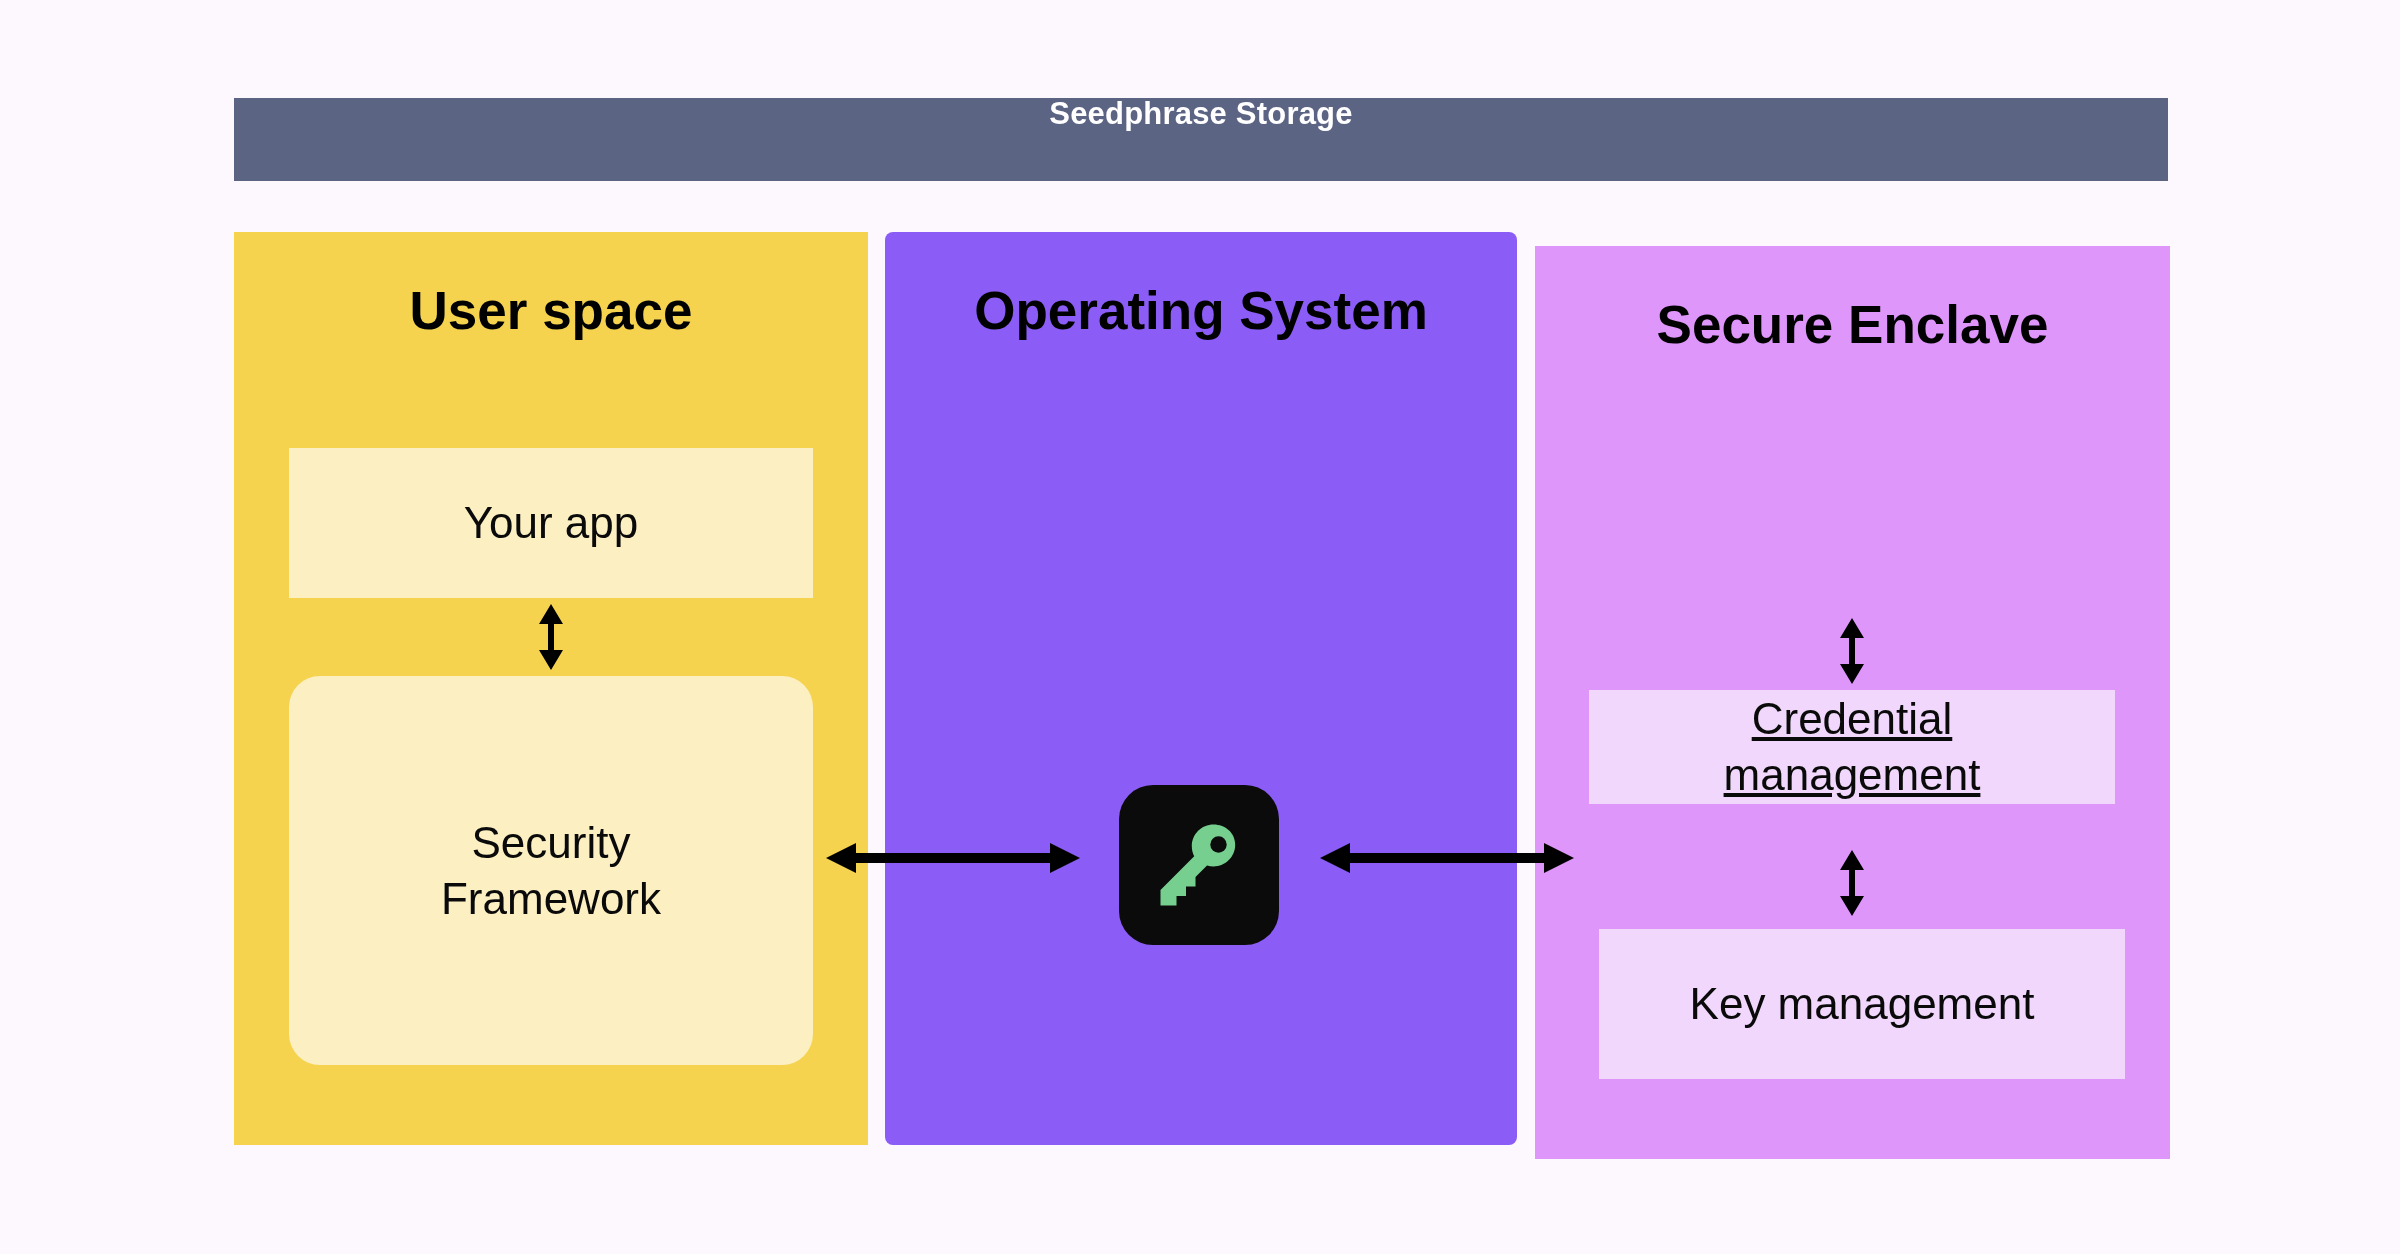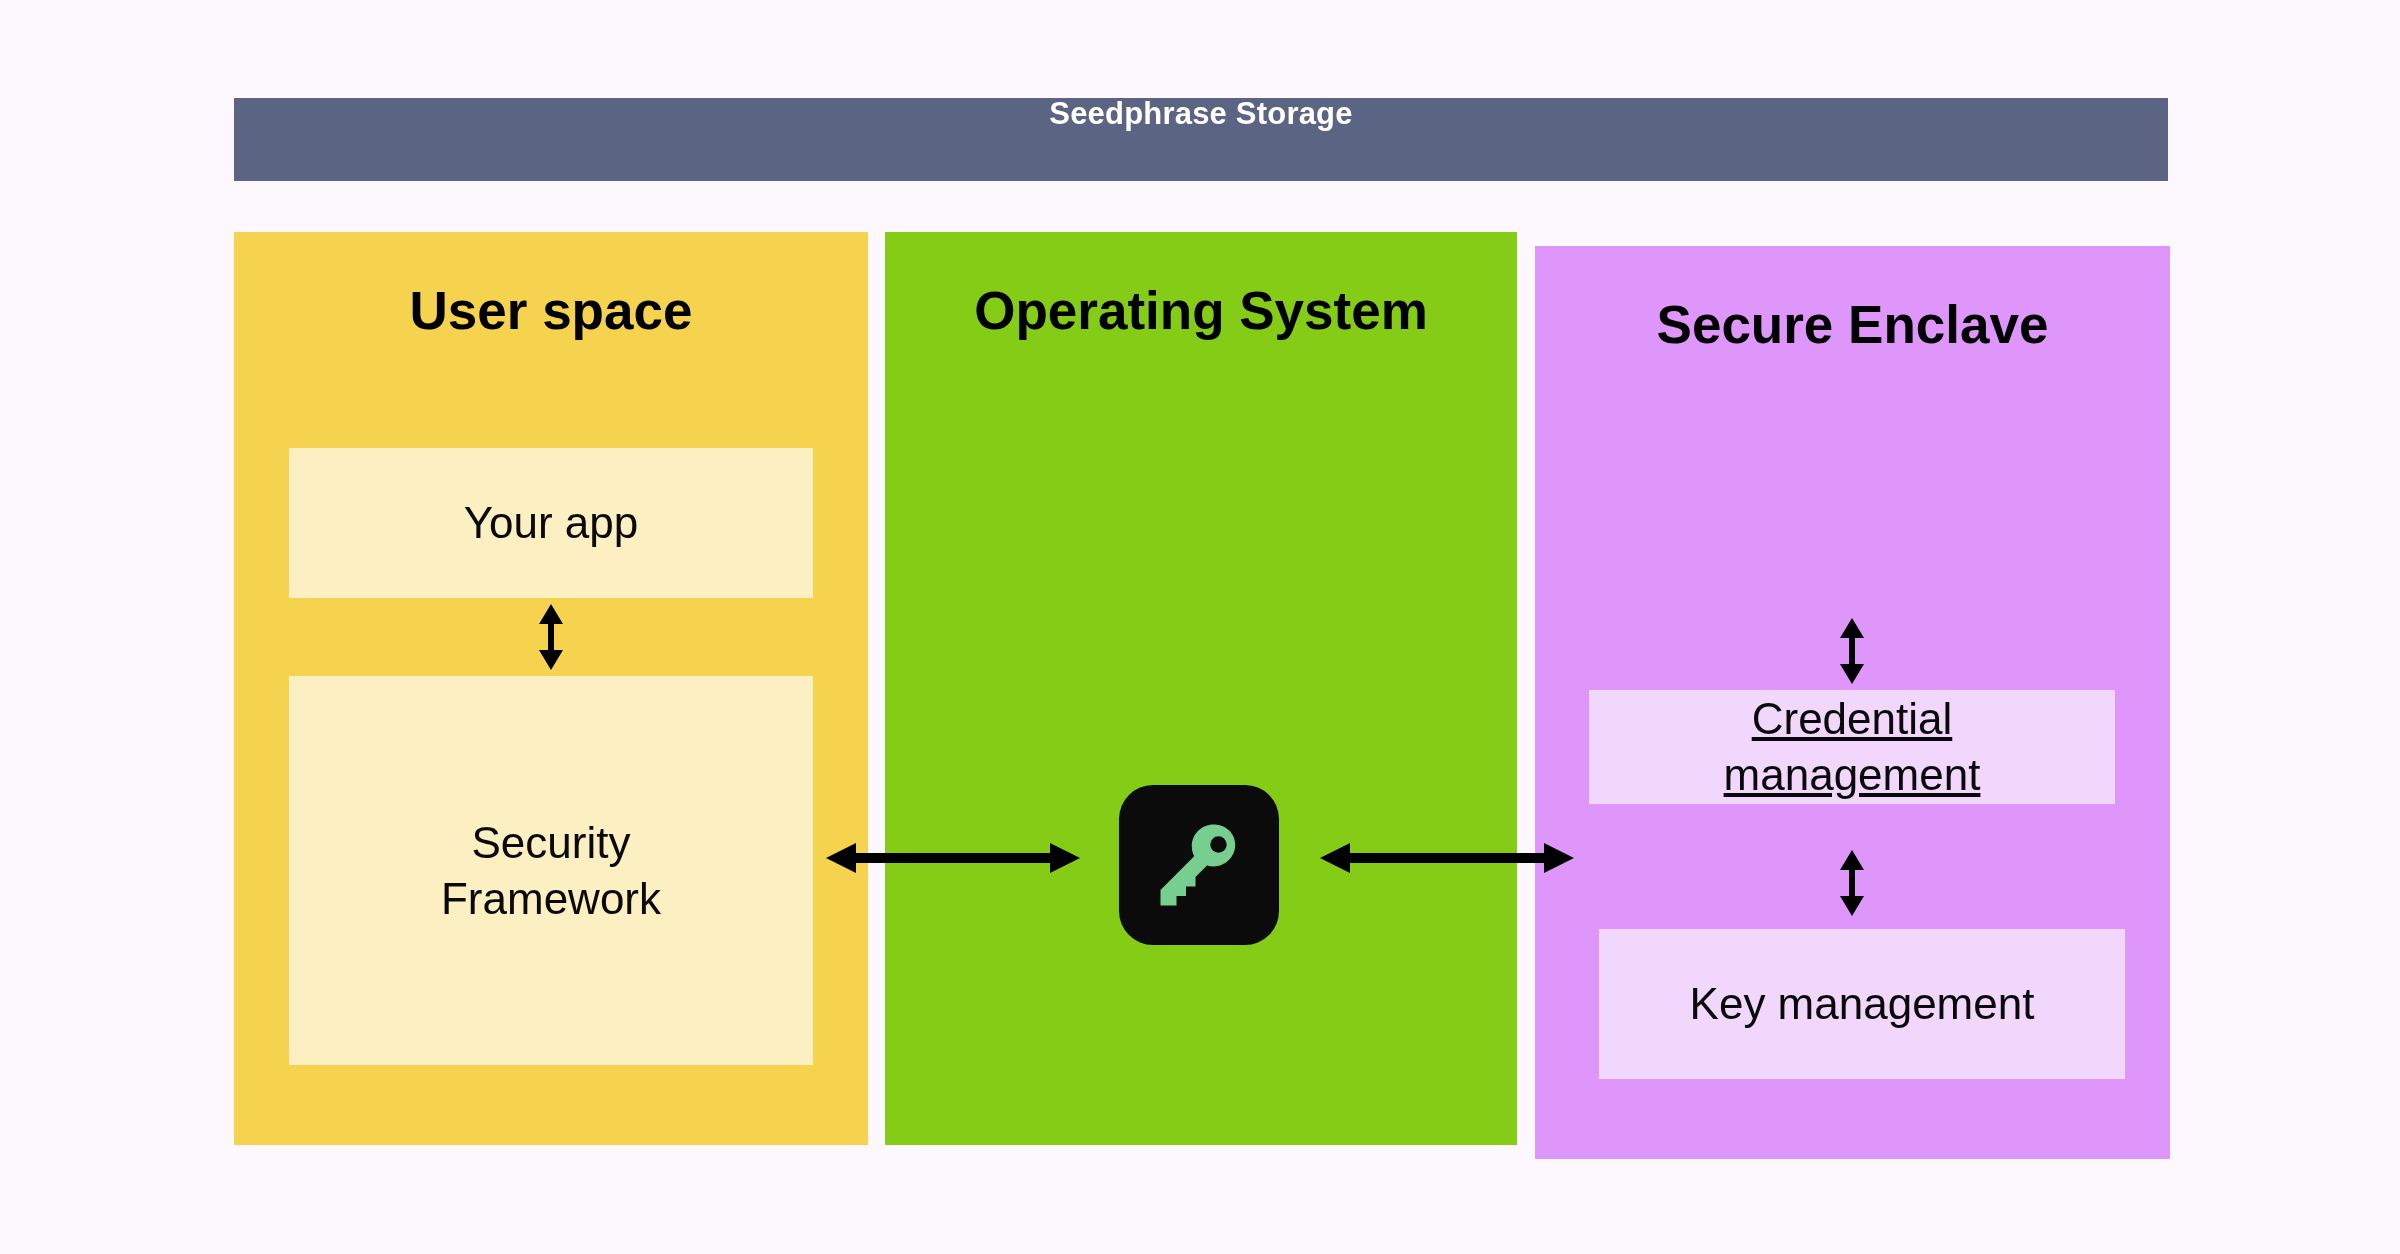--- a/index.html
+++ b/index.html
@@ -40,21 +40,21 @@
     line-height: 1;
   }
 
   
   .column {
     position: absolute;
     top: 232px;
     height: 913px;
   }
   .col-user     { left: 234px;  width: 634px;  background: #f5d34f; }
-  .col-os       { left: 885px;  width: 632px;  background: #84cc16; }
+  .col-os       { left: 885px;  width: 632px;  background: #8b5cf6; border-radius: 8px; }
   .col-enclave  { left: 1535px; width: 635px;  background: #de96fb; margin-top: 14px; }
 
   .column-title {
     position: absolute;
     top: 0;
     left: 0;
     width: 100%;
     text-align: center;
     font-size: 53px;
     font-weight: bold;
@@ -76,21 +76,21 @@
     line-height: 1.27;
   }
   .box-yellow { background: #fcefc2; }
   .box-purple { background: #f0d7fb; }
 
   
   .box-your-app {
     left: 55px;  top: 216px;  width: 524px;  height: 150px;
   }
   .box-security-framework {
-    left: 55px;  top: 444px;  width: 524px;  height: 389px;
+    left: 55px;  top: 444px;  width: 524px;  height: 389px; border-radius: 31px;
   }
   
   .box-biometry {
     left: 54px;  top: 216px;  width: 526px;  height: 150px;
   }
   .box-credential {
     left: 54px;  top: 444px;  width: 526px;  height: 114px; text-decoration: underline;
   }
   .box-key-mgmt {
     left: 64px;  top: 683px;  width: 526px;  height: 150px;

